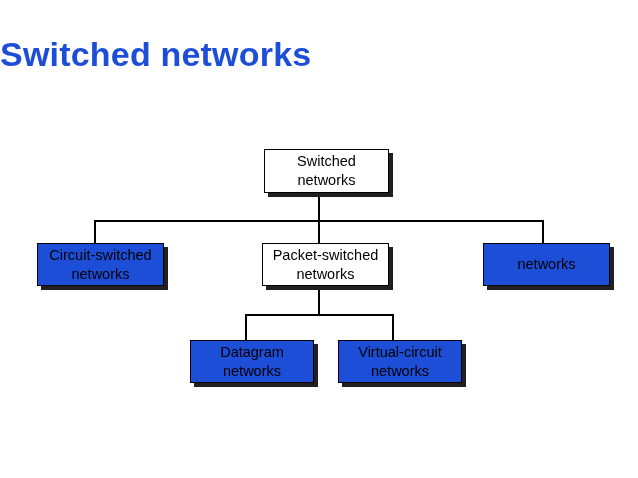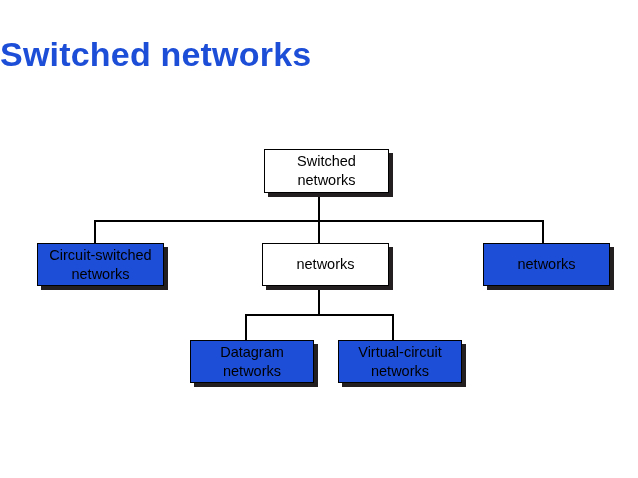--- a/index.html
+++ b/index.html
@@ -86,20 +86,21 @@
     <span class="ln">Switched</span>
     <span class="ln">networks</span>
   </div>
 
   <div class="node pink" style="left:31px; top:243px; width:127px; height:43px;">
     <span class="ln">Circuit-switched</span>
     <span class="ln">networks</span>
   </div>
 
   <div class="node white" style="left:256px; top:243px; width:127px; height:43px;">
+    <span class="ln">Packet-switched</span>
     <span class="ln">networks</span>
   </div>
 
   <div class="node pink" style="left:477px; top:243px; width:127px; height:43px;">
     <span class="ln">networks</span>
   </div>
 
   <div class="node pink" style="left:184px; top:340px; width:124px; height:43px;justify-content:center;">
     <span class="ln">Datagram</span>
     <span class="ln">networks</span>

